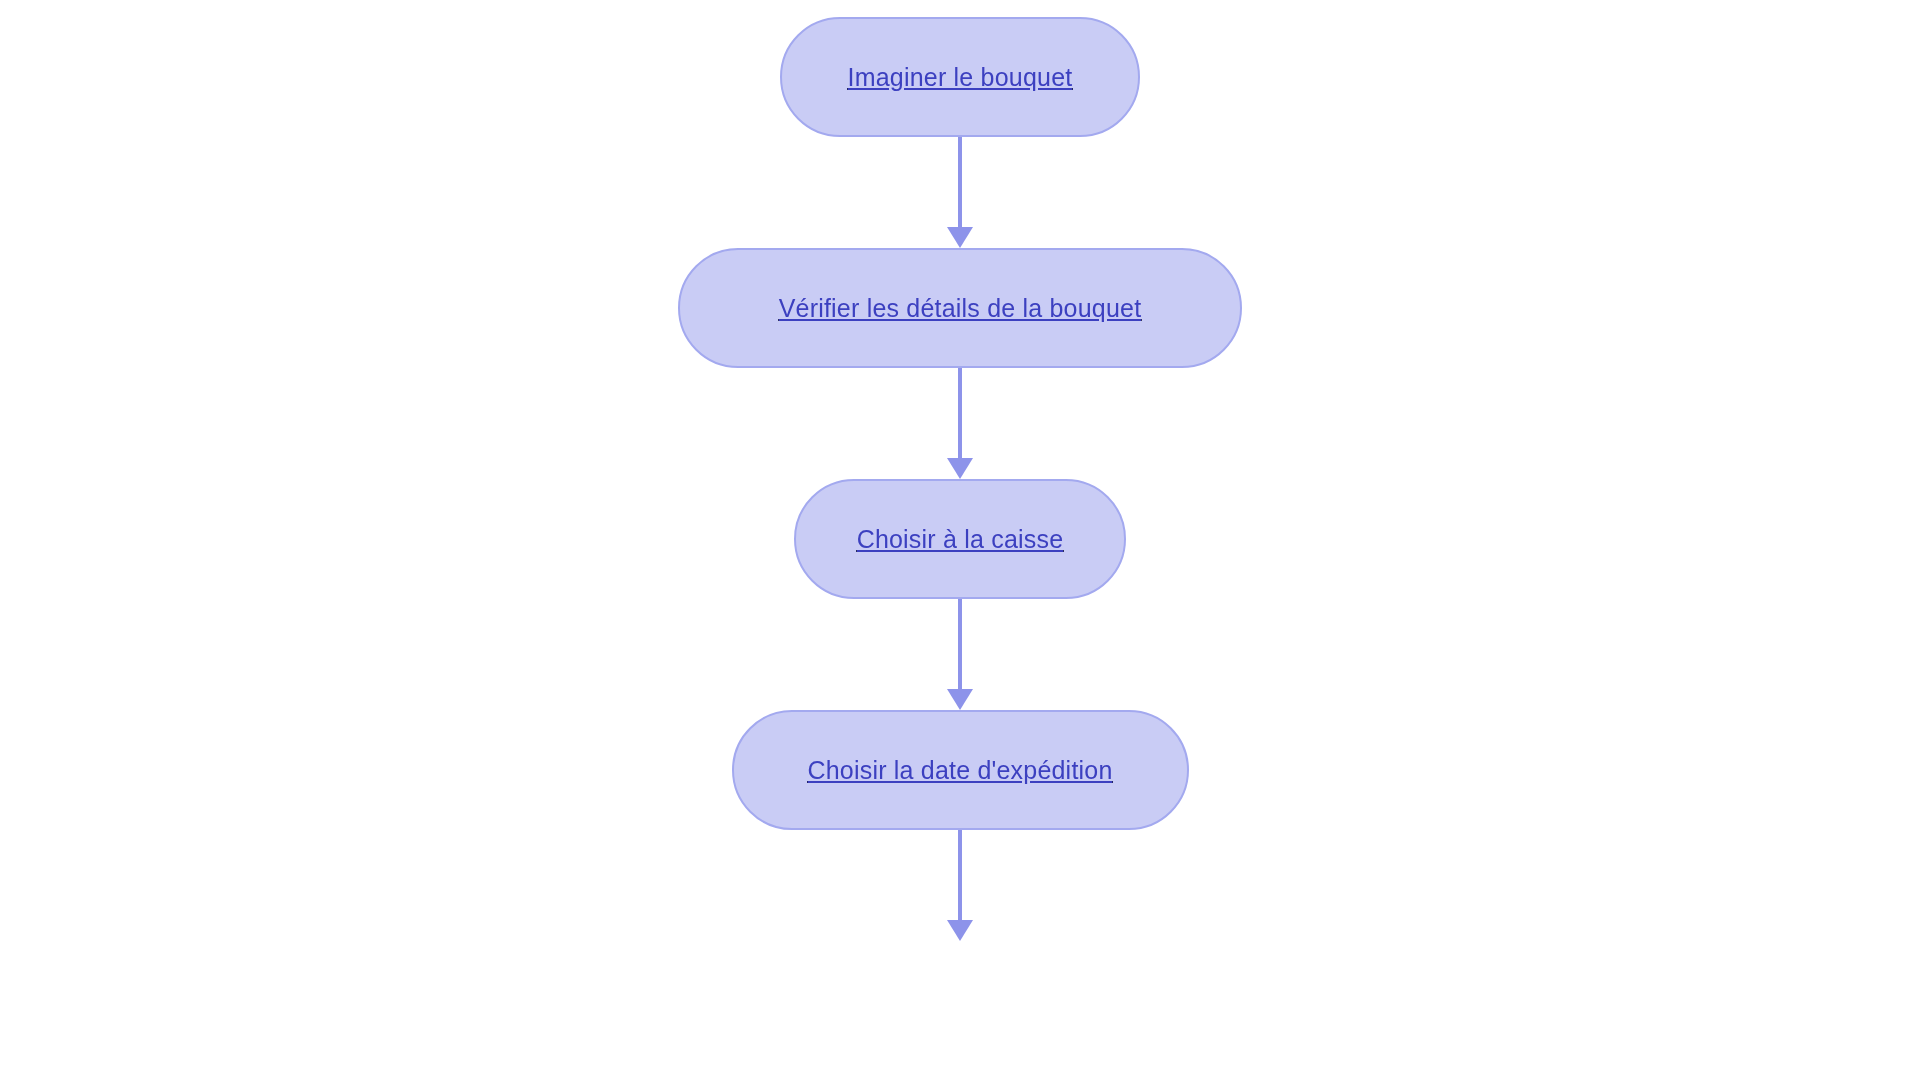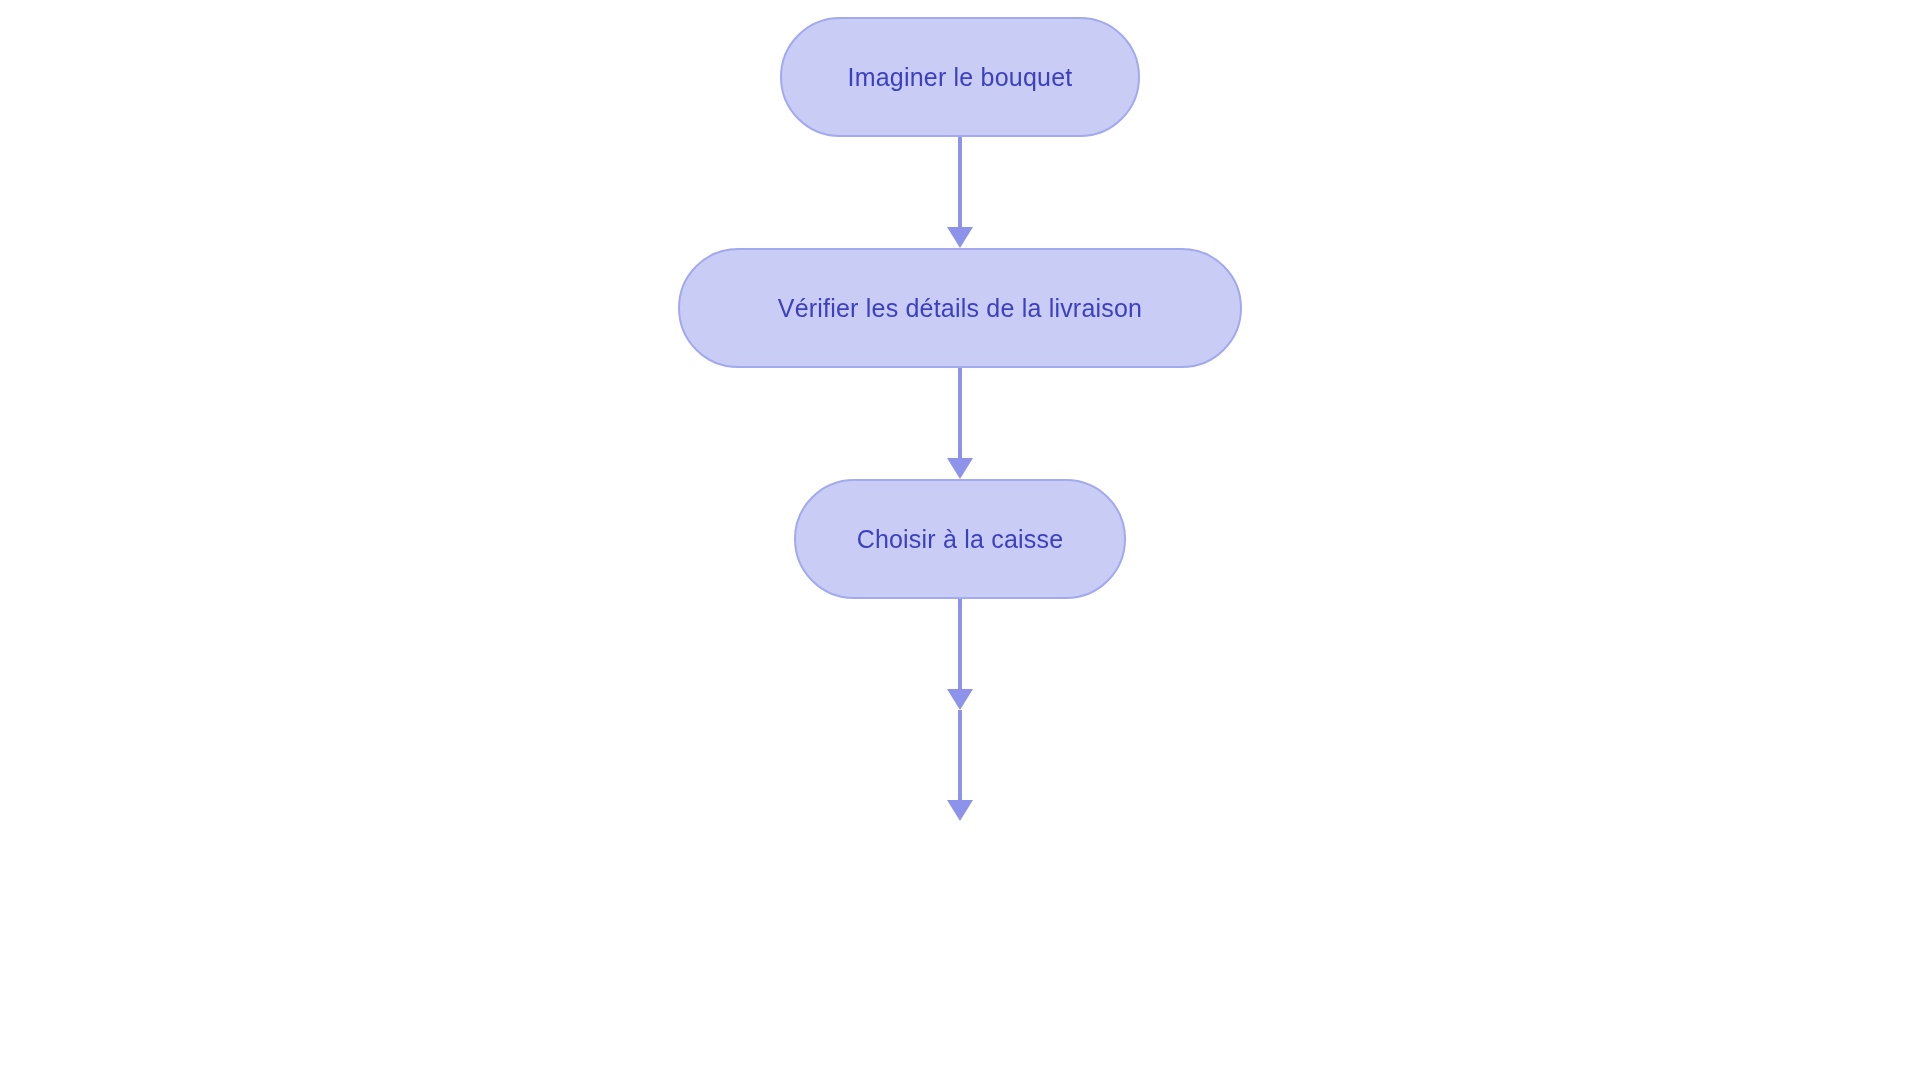--- a/index.html
+++ b/index.html
@@ -2,21 +2,21 @@
 <html style="--bg: #ffffff; --node-fill: #c9ccf5; --node-border: #a3a9ef; --text-color: #3c40c0; --arrow-color: #8d93ea;"><head>
 <meta charset="utf-8">
 <style>
   :root {
     --bg: #ffffff;
     --node-fill: #c9ccf5;
     --node-border: #a3a9ef;
     --text-color: #3c40c0;
     --arrow-color: #8d93ea;
   }
-  * { box-sizing: border-box; }
+  * { box-sizing: border-box; text-decoration: underline; }
   html, body {
     margin: 0;
     padding: 0;
     width: 1920px;
     height: 1083px;
     background: var(--bg);
     font-family: "Liberation Sans", "DejaVu Sans", sans-serif;
     overflow: hidden;
   }
   .canvas {
@@ -72,37 +72,40 @@
   <div class="node" style="width:360px">
     <span class="node-label">Imaginer le bouquet</span>
   </div>
 
   <div class="connector">
     <div class="arrow-line"></div>
     <div class="arrow-head"></div>
   </div>
 
   <div class="node" style="width:564px">
-    <span class="node-label">Vérifier les détails de la livraison</span>
+    <span class="node-label">Vérifier les détails de la bouquet</span>
   </div>
 
   <div class="connector">
     <div class="arrow-line"></div>
     <div class="arrow-head"></div>
   </div>
 
   <div class="node" style="width:332px">
     <span class="node-label">Choisir à la caisse</span>
   </div>
 
   <div class="connector">
     <div class="arrow-line"></div>
     <div class="arrow-head"></div>
   </div>
 
+  <div class="node" style="width:457px">
+    <span class="node-label">Choisir la date d'expédition</span>
+  </div>
 
   <div class="connector">
     <div class="arrow-line"></div>
     <div class="arrow-head"></div>
   </div>
 
 
 </div>
 
 </body></html>

